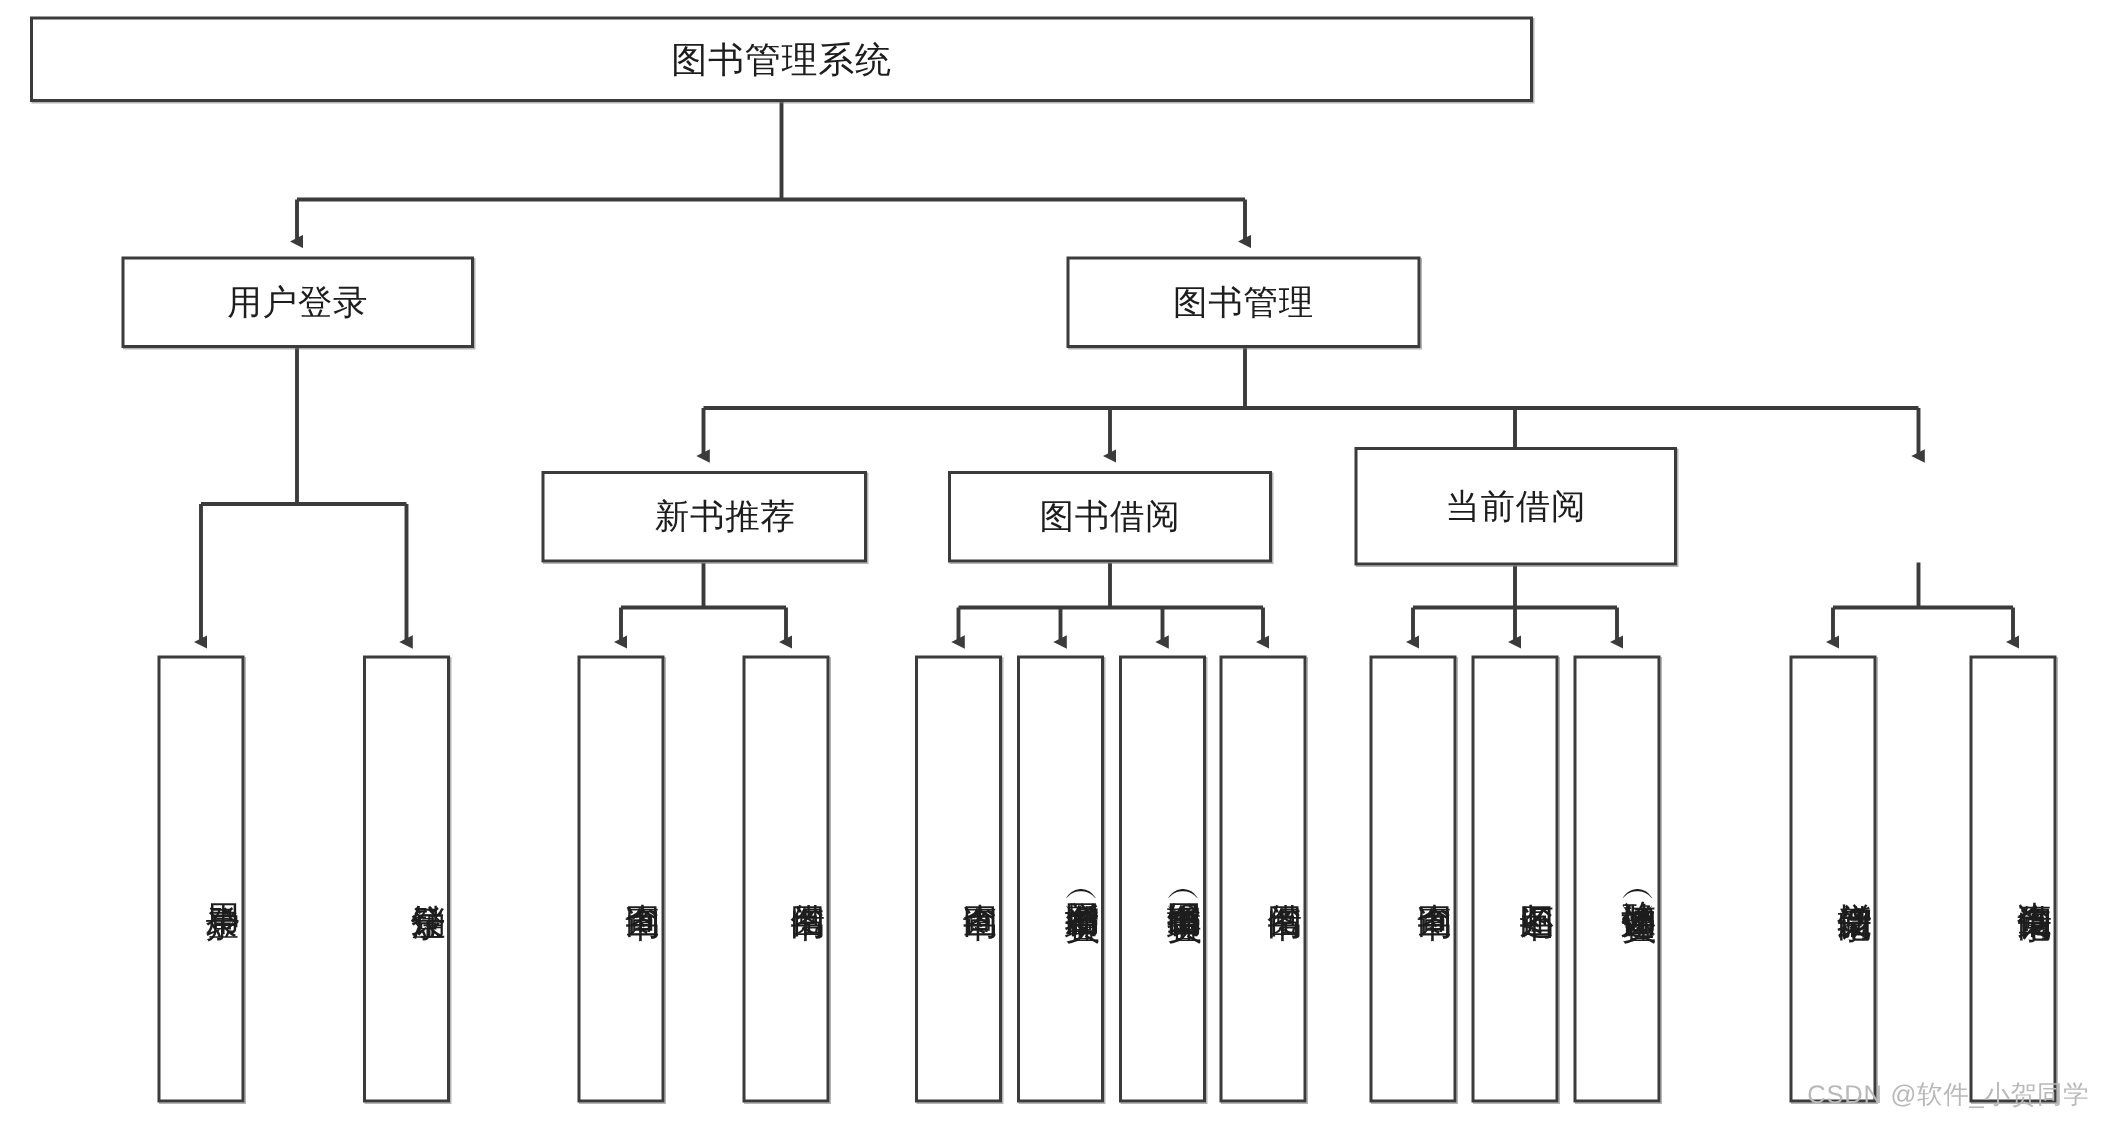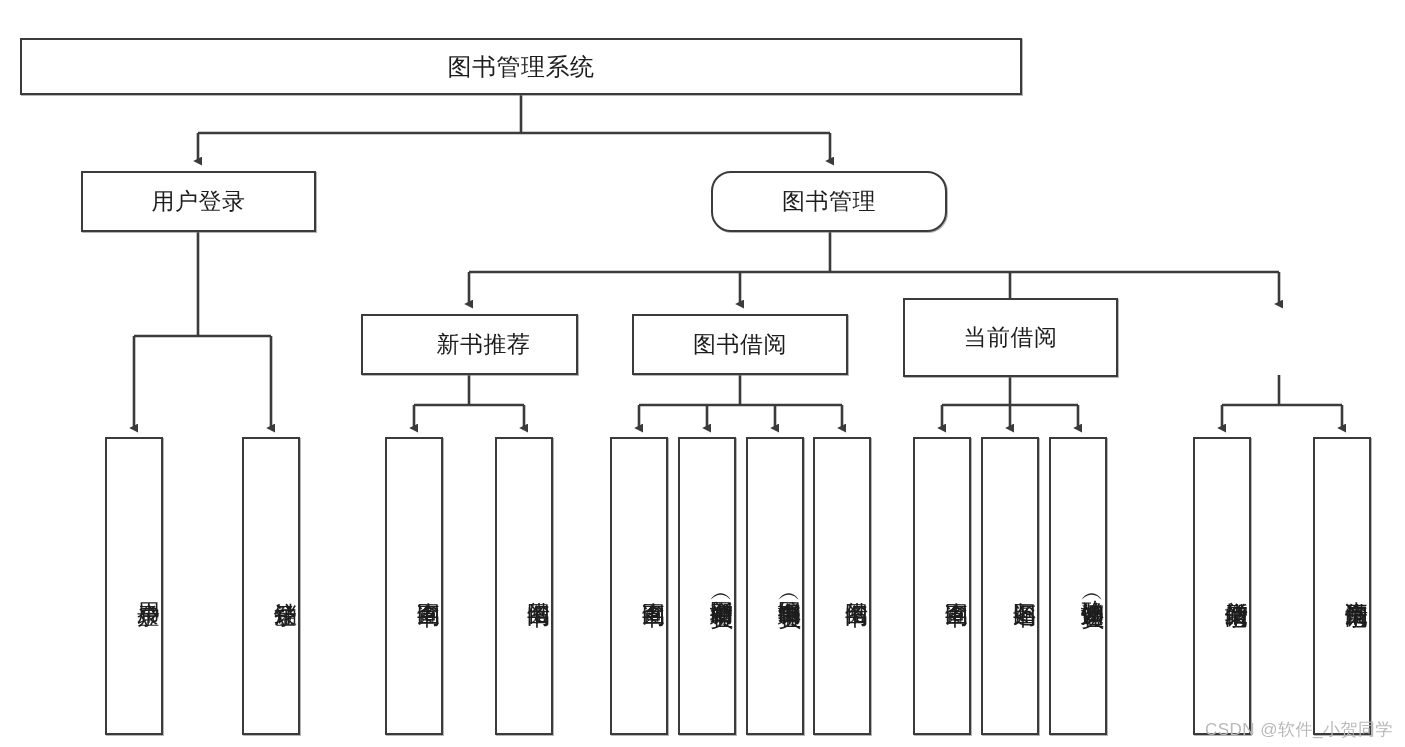--- a/index.html
+++ b/index.html
@@ -52,21 +52,20 @@
     justify-content: center;
   }
   .node.vert .vtext {
     writing-mode: vertical-rl;
     text-orientation: upright;
     white-space: normal;
     text-align: left;
   }
   #root-node {
     font-size: 24px;
-    margin-top: 27px;
   }
   #watermark {
     position: absolute;
     right: 12px;
     bottom: 6px;
     font-size: 17px;
     color: #b9b9b9;
     letter-spacing: 0.5px;
     white-space: nowrap;
     margin-top: 32px;
@@ -127,21 +126,21 @@
     </g>
   </svg>
 
   <div class="node horiz" id="root-node" style="left:20px; top:11px; width:1002px; height:57px;">
     <span>图书管理系统</span>
   </div>
 
   <div class="node horiz" style="left:81px; top:171px; width:235px; height:61px;">
     <span>用户登录</span>
   </div>
-  <div class="node horiz" style="left:711px; top:171px; width:236px; height:61px;border-radius:20px;">
+  <div class="node horiz" style="left:711px; top:171px; width:236px; height:61px;">
     <span>图书管理</span>
   </div>
 
   <div class="node horiz" style="left:361px; top:314px; width:217px; height:61px;padding-left:28px;">
     <span>新书推荐</span>
   </div>
   <div class="node horiz" style="left:632px; top:314px; width:216px; height:61px;">
     <span>图书借阅</span>
   </div>
   <div class="node horiz" style="left:903px; top:298px; width:215px; height:79px;">

